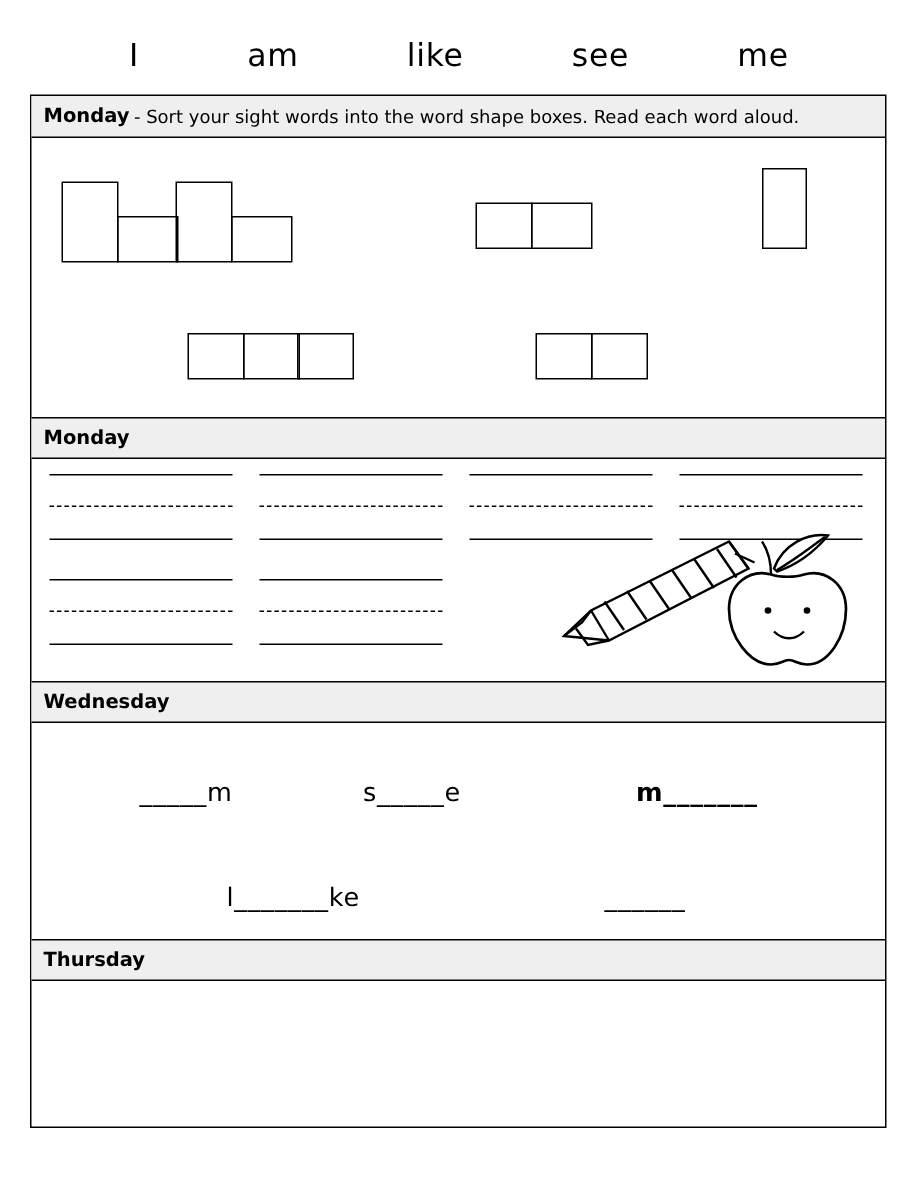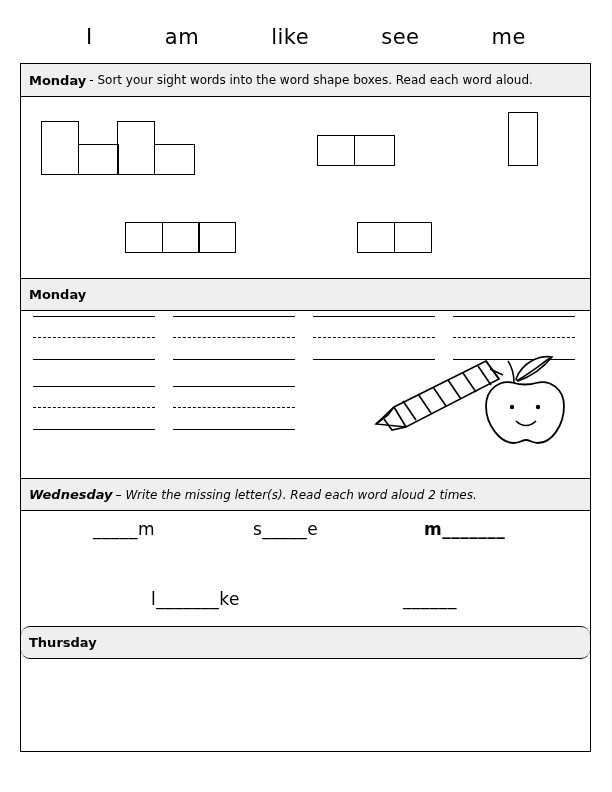--- a/index.html
+++ b/index.html
@@ -54,21 +54,21 @@
   }
 
   .band {
     position: absolute;
     left: 0;
     width: 100%;
     background: #efefef;
     border-top: 1.5px solid #000;
     border-bottom: 1.5px solid #000;
     box-sizing: border-box;
-    height: 33px;
+    height: 28px;
     display: flex;
     align-items: center;
     padding-left: 8px;
   }
   .band.first { border-top: none; }
   .band .day {
     font-family: "DejaVu Sans", sans-serif;
     font-weight: bold;
     font-size: 13px;
     margin-right: 3px;
@@ -77,22 +77,22 @@
   .band .instr {
     font-family: "DejaVu Sans", sans-serif;
     font-size: 12px;
     white-space: nowrap;
     text-align: center;
   }
 
   
   #band-monday   { top: 0px; }
   #band-tuesday  { top: 214px; }
-  #band-wednesday{ top: 414px; font-style: italic; }
-  #band-thursday { top: 562px; border-radius: 9px; }
+  #band-wednesday{ top: 390px; }
+  #band-thursday { top: 562px; }
 
   
   .shape-group {
     position: absolute;
     display: flex;
   }
   .shape-cell {
     border: 1.3px solid #000;
     box-sizing: border-box;
     margin-left: -1.3px;
@@ -254,25 +254,24 @@
           <circle cx="172" cy="58" r="2.2"></circle>
         </g>
         <g fill="none" stroke="#000" stroke-width="1.6">
           <path d="M150 72 C156 78 164 78 170 72"></path>
         </g>
       </svg>
     </div>
 
     <div class="band" id="band-wednesday">
       <span class="day">Wednesday</span>
-      <span class="instr">– Write the missing letter(s).  Read each word aloud 2 times.</span>
     </div>
 
     <div class="prompt" style="left:72px; top:455px;">_____m</div>
-    <div class="prompt" style="left:232px; top:455px;">s_____e</div>
+    <div class="prompt" style="left:221px; top:455px;">s_____e</div>
     <div class="prompt" style="left:403px; top:455px;font-weight:bold;">m_______</div>
     <div class="prompt" style="left:130px; top:525px;">l_______ke</div>
     <div class="prompt" style="left:382px; top:525px;">______</div>
 
     <div class="band" id="band-thursday">
       <span class="day">Thursday</span>
     </div>
 
     <div style="position:absolute; left:0; top:587px; width:100%; height:100px;"></div>
 

